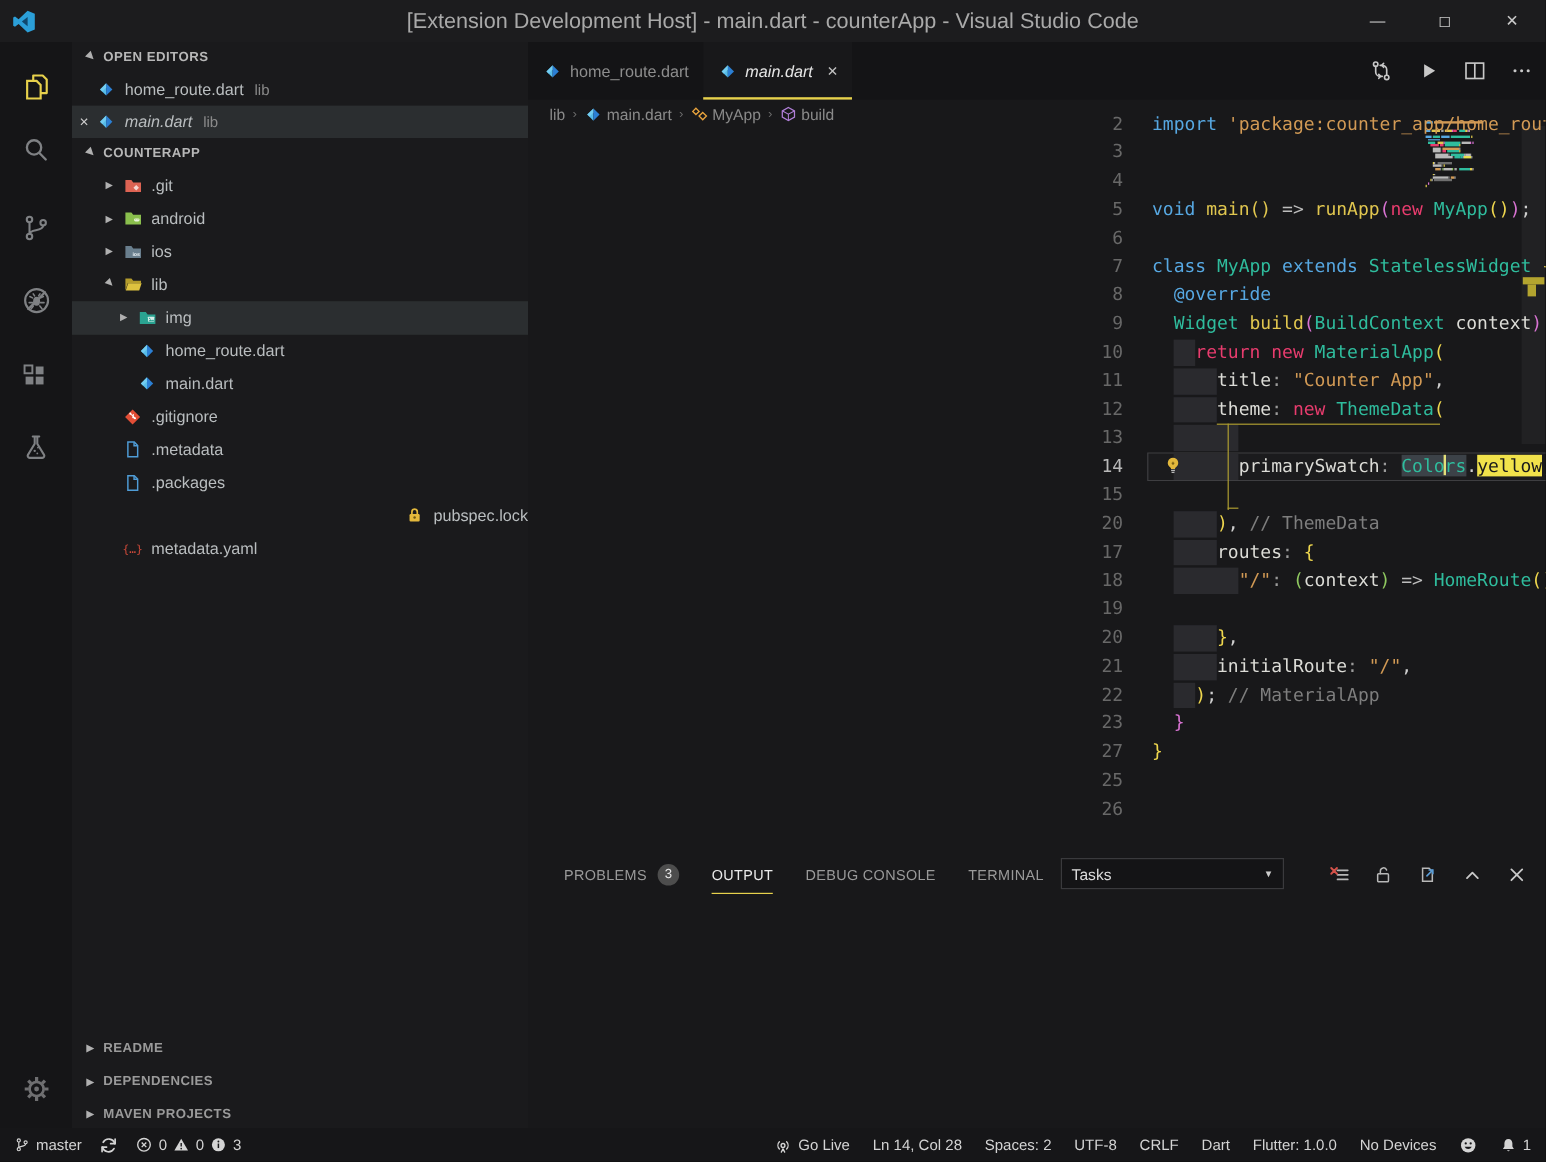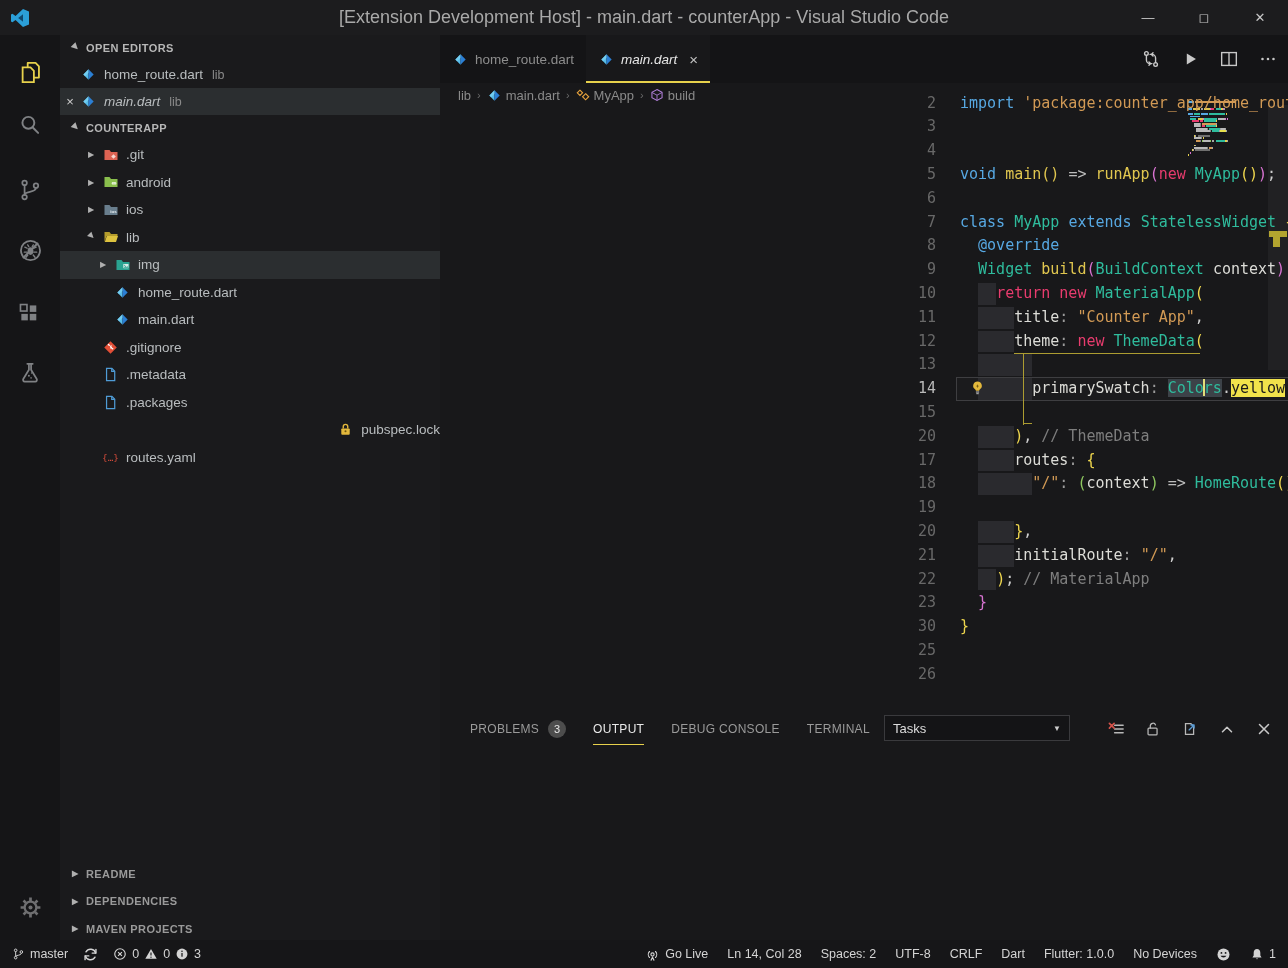--- a/index.html
+++ b/index.html
@@ -338,21 +338,21 @@
         </div>
         <span>pubspec.lock</span>
       </div>
       <div class="tree-row" style="height: 27.5px; padding-left: 28px;">
         <span class="twisty"></span>
         <div class="ficon">
           <svg width="17" height="15" viewBox="0 0 18 16">
             <text x="9" y="11.8" font-size="10" fill="#cf4a3a" text-anchor="middle" font-family="DejaVu Sans Mono,monospace">{…}</text>
           </svg>
         </div>
-        <span>routes.yaml</span>
+        <span>metadata.yaml</span>
       </div>
     </div>
   <div id="sb-footer">
       <div class="foot-row">
         <span class="twisty">▶</span>
         <span>README</span>
       </div>
       <div class="foot-row">
         <span class="twisty">▶</span>
         <span>DEPENDENCIES</span>
@@ -476,21 +476,21 @@
       <div class="code-line current"><span class="ln">14</span><div class="iblock" style="left: 22.06px; width: 54.18px;"></div><span class="toks"><span class="t-pl">        </span><span class="t-pr">primarySwatch</span><span class="t-co">:</span><span class="t-pl"> </span><span class="t-th">Colo</span><span class="t-cur"></span><span class="t-th">rs</span><span class="t-pu">.</span><span class="t-se">yellow</span><span class="t-pu">,</span></span></div>
       <div class="code-line"><span class="ln">15</span><span class="toks"></span></div>
       <div class="code-line"><span class="ln">20</span><div class="iblock" style="left: 22.06px; width: 36.12px;"></div><span class="toks"><span class="t-pl">      </span><span class="t-b1">)</span><span class="t-pu">,</span><span class="t-pl"> </span><span class="t-cm">// ThemeData</span></span></div>
       <div class="code-line"><span class="ln">17</span><div class="iblock" style="left: 22.06px; width: 36.12px;"></div><span class="toks"><span class="t-pl">      </span><span class="t-pr">routes</span><span class="t-co">:</span><span class="t-pl"> </span><span class="t-b1">{</span></span></div>
       <div class="code-line"><span class="ln">18</span><div class="iblock" style="left: 22.06px; width: 54.18px;"></div><span class="toks"><span class="t-pl">        </span><span class="t-st">"/"</span><span class="t-co">:</span><span class="t-pl"> </span><span class="t-b3">(</span><span class="t-pr">context</span><span class="t-b3">)</span><span class="t-pl"> </span><span class="t-op">=&gt;</span><span class="t-pl"> </span><span class="t-ty">HomeRoute</span><span class="t-b1">()</span></span></div>
       <div class="code-line"><span class="ln">19</span><span class="toks"></span></div>
       <div class="code-line"><span class="ln">20</span><div class="iblock" style="left: 22.06px; width: 36.12px;"></div><span class="toks"><span class="t-pl">      </span><span class="t-b1">}</span><span class="t-pu">,</span></span></div>
       <div class="code-line"><span class="ln">21</span><div class="iblock" style="left: 22.06px; width: 36.12px;"></div><span class="toks"><span class="t-pl">      </span><span class="t-pr">initialRoute</span><span class="t-co">:</span><span class="t-pl"> </span><span class="t-st">"/"</span><span class="t-pu">,</span></span></div>
       <div class="code-line"><span class="ln">22</span><div class="iblock" style="left: 22.06px; width: 18.06px;"></div><span class="toks"><span class="t-pl">    </span><span class="t-b1">)</span><span class="t-pu">;</span><span class="t-pl"> </span><span class="t-cm">// MaterialApp</span></span></div>
       <div class="code-line"><span class="ln">23</span><span class="toks"><span class="t-pl">  </span><span class="t-b2">}</span></span></div>
-      <div class="code-line"><span class="ln">30</span><span class="toks"><span class="t-b1">}</span></span></div>
+      <div class="code-line"><span class="ln">27</span><span class="toks"><span class="t-b1">}</span></span></div>
       <div class="code-line"><span class="ln">25</span><span class="toks"></span></div>
       <div class="code-line"><span class="ln">26</span><span class="toks"></span></div>
       <div class="sg" style="left: 58px; top: 261px; width: 186px; height: 1.3px;"></div>
       <div class="sg" style="left: 67px; top: 261px; width: 1.3px; height: 72px;"></div>
       <div class="sg" style="left: 67px; top: 331.5px; width: 9px; height: 1.3px;"></div>
       <div id="bulb">
         <svg width="15" height="16" viewBox="0 0 16 17">
           <path d="M8 1.5a4.6 4.6 0 0 0-2.6 8.4c.5.4.9 1 .9 1.6h3.4c0-.6.4-1.2.9-1.6A4.6 4.6 0 0 0 8 1.5z" fill="#e3b83c"></path>
           <rect x="6.3" y="12.2" width="3.4" height="1.2" fill="#b8b8b8"></rect>
           <rect x="6.7" y="14" width="2.6" height="1.1" fill="#b8b8b8"></rect>

